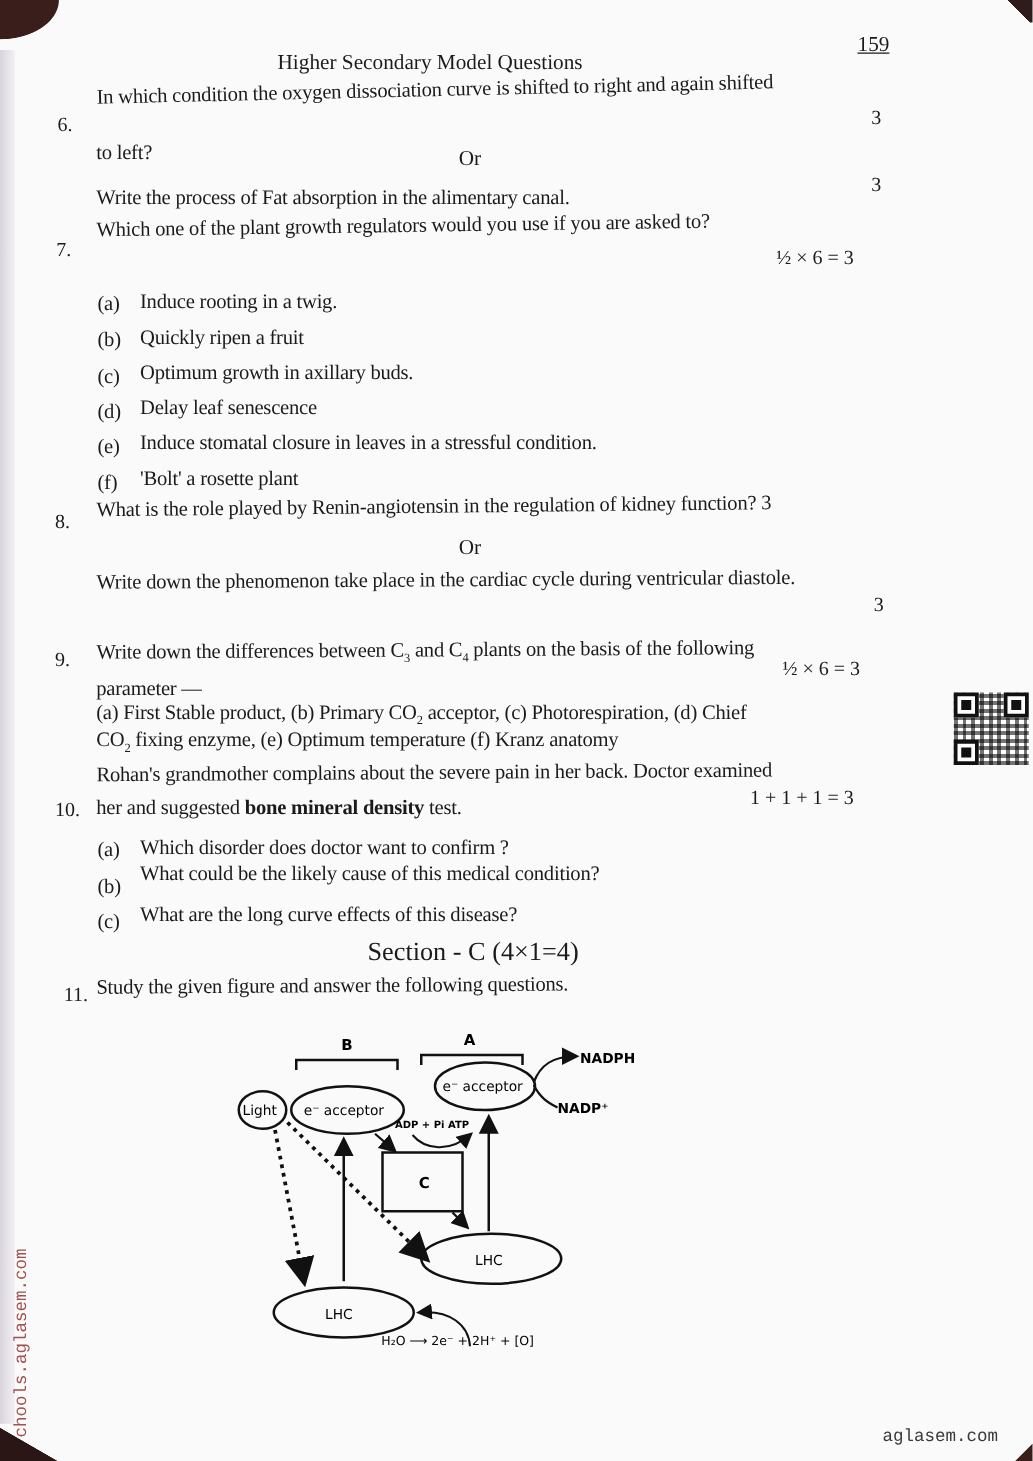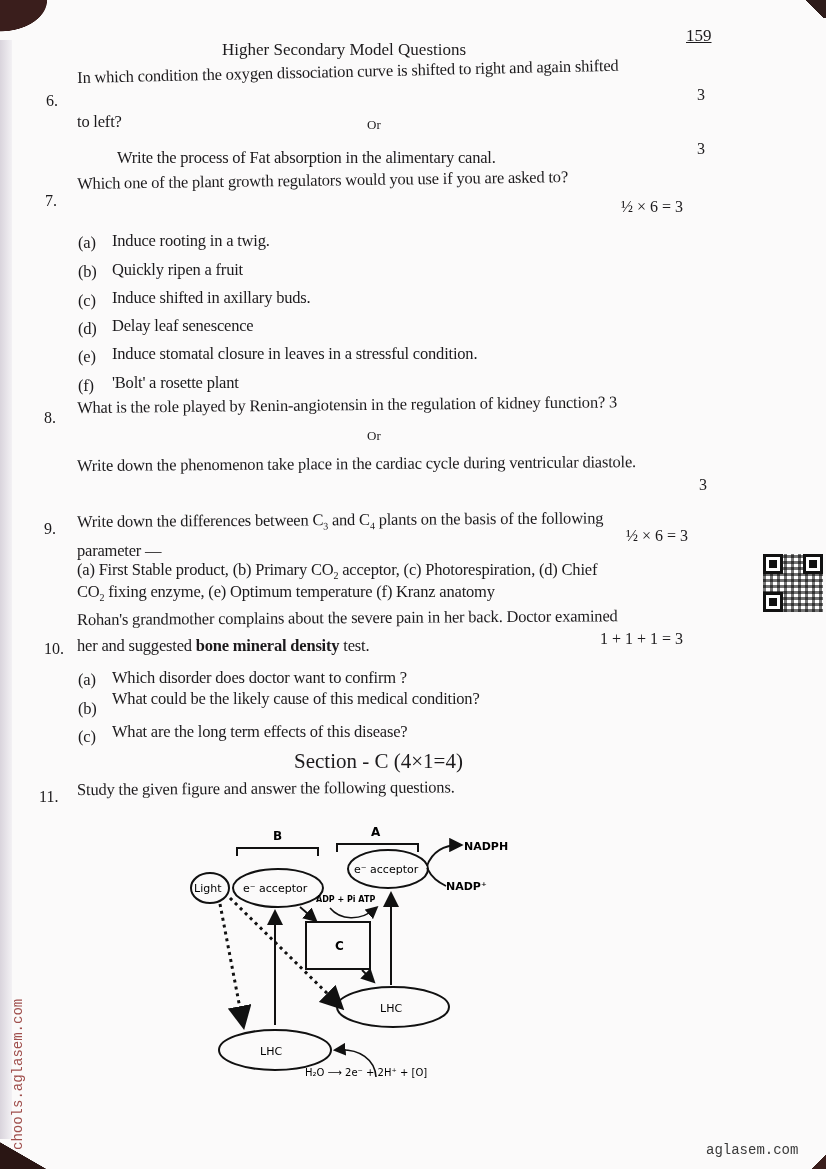--- a/index.html
+++ b/index.html
@@ -28,21 +28,21 @@
   .left-edge {
     position: absolute; left: 0; top: 40px; width: 12px; bottom: 30px;
     background: linear-gradient(90deg, #d9d4dc, #f3f1f4);
   }
   .abs { position: absolute; white-space: nowrap; }
   .hdr-title { left: 222px; top: 28px; font-size: 17px; margin-top: 12px; }
   .hdr-page { left: 686px; top: 26px; font-size: 17px; text-decoration: underline; }
   .t { font-size: 16.5px; letter-spacing: -0.2px; }
   .num { font-size: 16px; }
   .marks { font-size: 16px; }
-  .or { font-size: 13px; }
+  .or { font-size: 17px; }
   .sec { font-size: 21px; font-weight: normal; }
   b { font-weight: bold; }
   sub { font-size: 10px; }
   .qr {
     position: absolute; left: 763px; top: 554px; width: 60px; height: 58px;
     background:
       repeating-linear-gradient(0deg, rgba(0,0,0,0.55) 0 3px, transparent 3px 6px),
       repeating-linear-gradient(90deg, rgba(0,0,0,0.55) 0 3px, transparent 3px 7px);
     background-color: #fff;
   }
@@ -69,33 +69,33 @@
 <div class="corner-br"></div>
 
 <div class="abs hdr-title">Higher Secondary Model Questions</div>
 <div class="abs hdr-page">159</div>
 
 <div class="abs num" style="left:46px;top:92px;">6.</div>
 <div class="abs t" style="left:77px;top:68px;transform:rotate(-1.3deg);transform-origin:0 0;">In which condition the oxygen dissociation curve is shifted to right and again shifted</div>
 <div class="abs marks" style="left:697px;top:86px;">3</div>
 <div class="abs t" style="left:77px;top:100px;margin-top:12px;">to left?</div>
 <div class="abs or" style="left:367px;top:117px;">Or</div>
-<div class="abs t" style="left:77px;top:148px;margin-left:40px;">Write the process of Fat absorption in the alimentary canal.</div>
+<div class="abs t" style="left:77px;top:148px;">Write the process of Fat absorption in the alimentary canal.</div>
 <div class="abs marks" style="left:697px;top:140px;">3</div>
 
 <div class="abs num" style="left:45px;top:192px;">7.</div>
 <div class="abs t" style="left:77px;top:174px;transform:rotate(-0.8deg);transform-origin:0 0;">Which one of the plant growth regulators would you use if you are asked to?</div>
 <div class="abs marks" style="left:621px;top:198px;">½ × 6 = 3</div>
 
 <div class="abs t" style="left:78px;top:233px;">(a)</div>
 <div class="abs t" style="left:112px;top:231px;">Induce rooting in a twig.</div>
 <div class="abs t" style="left:78px;top:262px;">(b)</div>
 <div class="abs t" style="left:112px;top:260px;">Quickly ripen a fruit</div>
 <div class="abs t" style="left:78px;top:291px;">(c)</div>
-<div class="abs t" style="left:112px;top:288px;">Induce shifted in axillary buds.</div>
+<div class="abs t" style="left:112px;top:288px;">Optimum growth in axillary buds.</div>
 <div class="abs t" style="left:78px;top:319px;">(d)</div>
 <div class="abs t" style="left:112px;top:316px;">Delay leaf senescence</div>
 <div class="abs t" style="left:78px;top:347px;">(e)</div>
 <div class="abs t" style="left:112px;top:344px;">Induce stomatal closure in leaves in a stressful condition.</div>
 <div class="abs t" style="left:78px;top:376px;">(f)</div>
 <div class="abs t" style="left:112px;top:373px;">'Bolt' a rosette plant</div>
 
 <div class="abs num" style="left:44px;top:409px;">8.</div>
 <div class="abs t" style="left:77px;top:398px;transform:rotate(-0.6deg);transform-origin:0 0;">What is the role played by Renin-angiotensin in the regulation of kidney function? 3</div>
 <div class="abs or" style="left:367px;top:428px;">Or</div>
@@ -117,25 +117,25 @@
 
 <div class="abs num" style="left:44px;top:622px;margin-top:18px;">10.</div>
 <div class="abs t" style="left:77px;top:610px;transform:rotate(-0.4deg);transform-origin:0 0;">Rohan's grandmother complains about the severe pain in her back. Doctor examined</div>
 <div class="abs t" style="left:77px;top:636px;"><span>her and suggested </span><b>bone mineral density</b><span> test.</span></div>
 <div class="abs marks" style="left:600px;top:630px;">1 + 1 + 1 = 3</div>
 <div class="abs t" style="left:78px;top:670px;">(a)</div>
 <div class="abs t" style="left:112px;top:668px;">Which disorder does doctor want to confirm ?</div>
 <div class="abs t" style="left:78px;top:699px;">(b)</div>
 <div class="abs t" style="left:112px;top:689px;">What could be the likely cause of this medical condition?</div>
 <div class="abs t" style="left:78px;top:727px;">(c)</div>
-<div class="abs t" style="left:112px;top:722px;">What are the long term effects of this disease?</div>
+<div class="abs t" style="left:112px;top:722px;">What are the long curve effects of this disease?</div>
 
 <div class="abs sec" style="left:294px;top:749px;">Section - C (4×1=4)</div>
 
-<div class="abs num" style="left:39px;top:788px;">11.</div>
+<div class="abs num" style="left:51px;top:788px;">11.</div>
 <div class="abs t" style="left:77px;top:780px;transform:rotate(-0.4deg);transform-origin:0 0;">Study the given figure and answer the following questions.</div>
 
 <svg style="position:absolute;left:180px;top:820px;" width="340" height="260" viewBox="0 0 340 260">
   <defs>
     <marker id="ah" markerWidth="8" markerHeight="8" refX="6" refY="4" orient="auto">
       <path d="M0,0 L8,4 L0,8 z" fill="#111"></path>
     </marker>
   </defs>
 
   <path d="M57,36 L57,28 L138,28 L138,36" fill="none" stroke="#111" stroke-width="2"></path>

